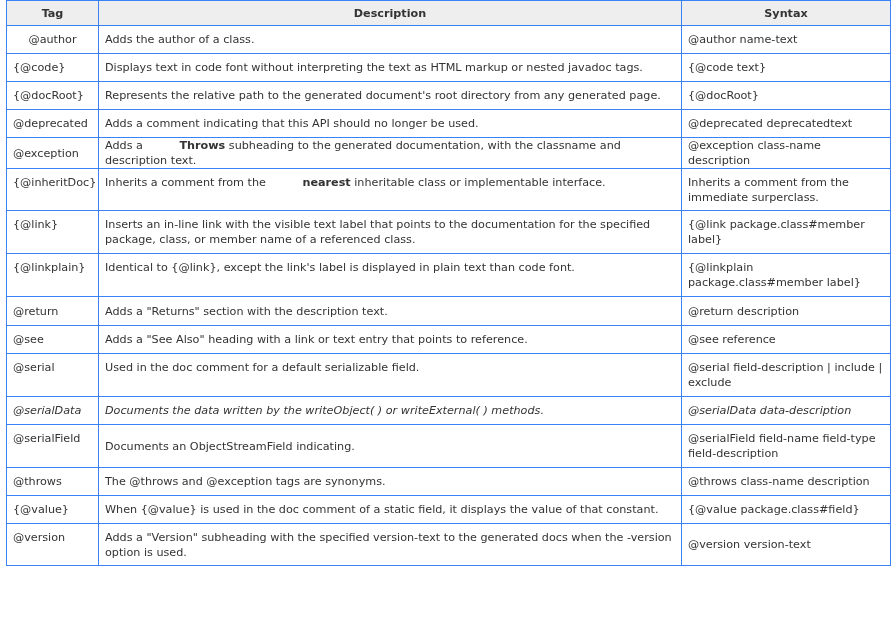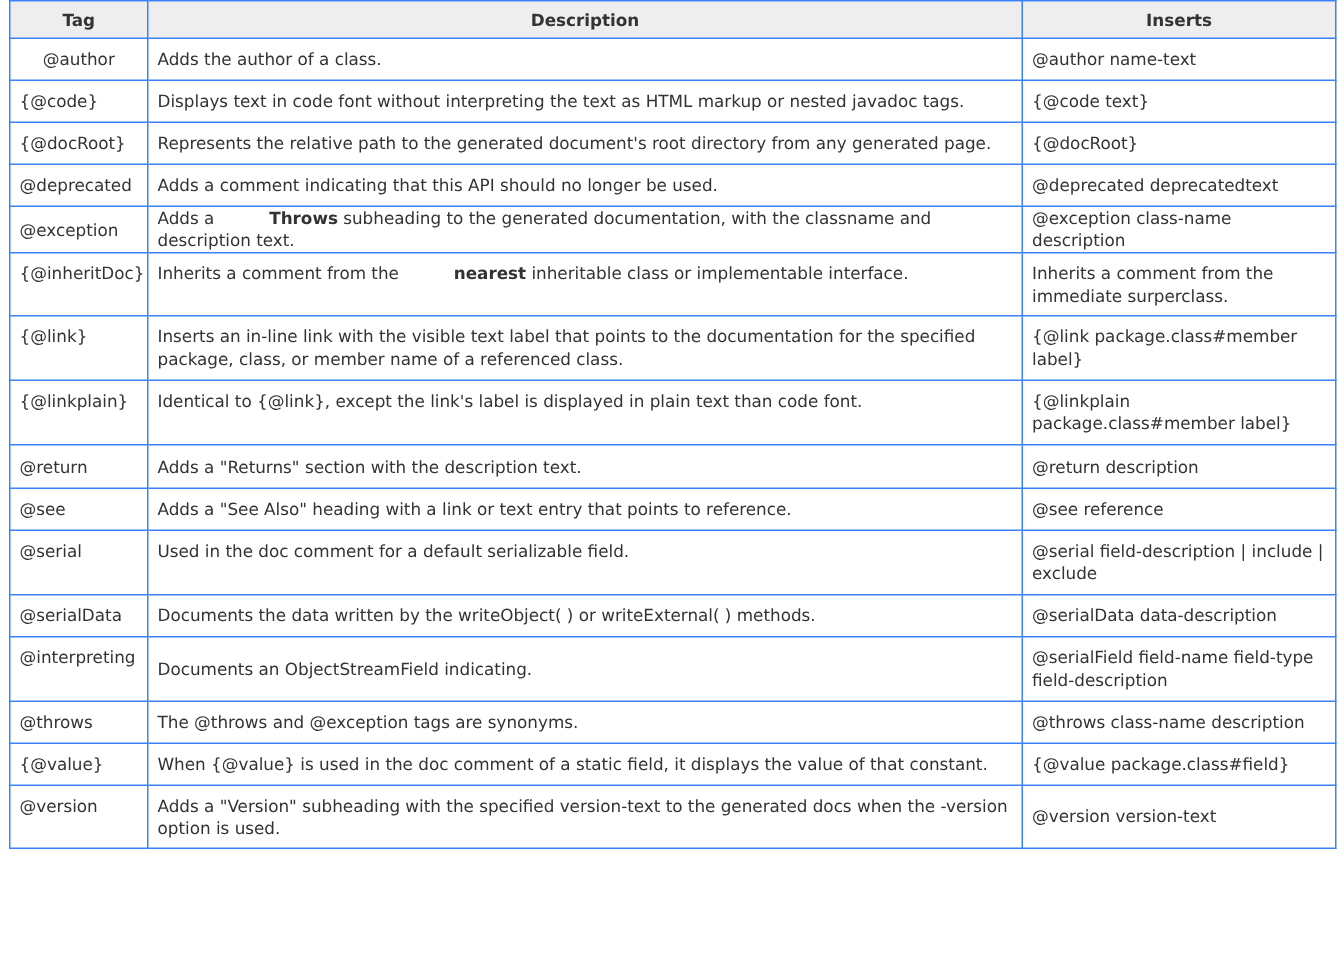--- a/index.html
+++ b/index.html
@@ -40,21 +40,21 @@
 <table class="tags">
   <colgroup>
       <col class="c1">
       <col class="c2">
       <col class="c3">
     </colgroup>
   <thead>
     <tr>
       <th>Tag</th>
       <th>Description</th>
-      <th>Inserts</th>
+      <th>Syntax</th>
     </tr>
   </thead>
   <tbody id="tbody">
       <tr style="height: 28px;">
         <td class="center">@author</td>
         <td>Adds the author of a class.</td>
         <td>@author name-text</td>
       </tr>
       <tr style="height: 28px;">
         <td>{@code}</td>
@@ -99,27 +99,27 @@
       <tr style="height: 28px;">
         <td>@see</td>
         <td>Adds a "See Also" heading with a link or text entry that points to reference.</td>
         <td>@see reference</td>
       </tr>
       <tr style="height: 43px;">
         <td class="top">@serial</td>
         <td class="top">Used in the doc comment for a default serializable field.</td>
         <td class="top">@serial field-description | include | exclude</td>
       </tr>
-      <tr style="height: 28px;">
+      <tr style="height: 28px; font-style: italic;">
         <td>@serialData</td>
         <td>Documents the data written by the writeObject( ) or writeExternal( ) methods.</td>
         <td>@serialData data-description</td>
       </tr>
       <tr style="height: 43px;">
-        <td class="top">@interpreting</td>
+        <td class="top">@serialField</td>
         <td>Documents an ObjectStreamField indicating.</td>
         <td>@serialField field-name field-type field-description</td>
       </tr>
       <tr style="height: 28px;">
         <td>@throws</td>
         <td>The @throws and @exception tags are synonyms.</td>
         <td>@throws class-name description</td>
       </tr>
       <tr style="height: 28px;">
         <td>{@value}</td>

